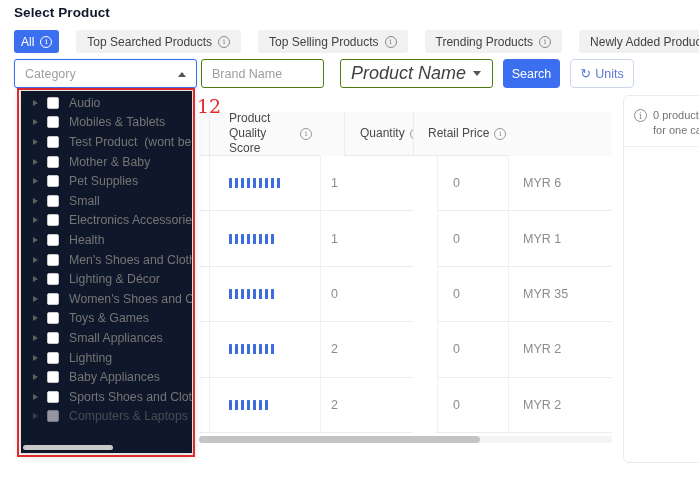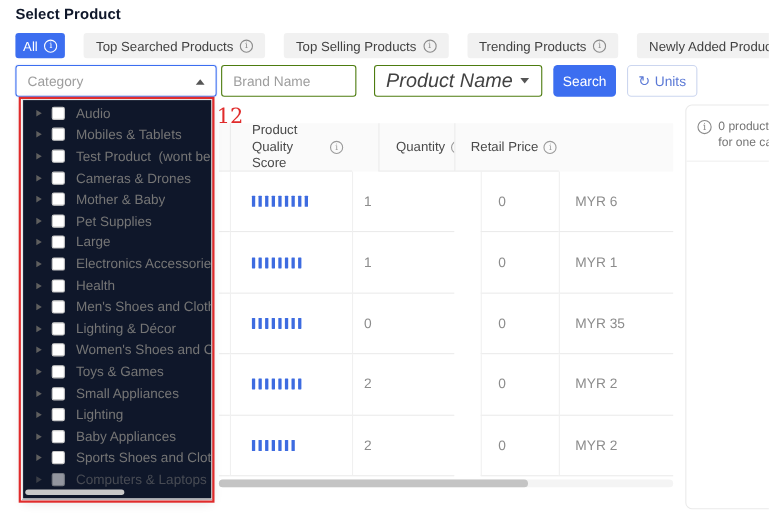--- a/index.html
+++ b/index.html
@@ -299,36 +299,31 @@
           <div class="dlabel">Mobiles &amp; Tablets</div>
         </div>
         <div class="ditem">
           <div class="expand-caret"></div>
           <div class="dcheck"></div>
           <div class="dlabel">Test Product&nbsp;&nbsp;(wont be see</div>
         </div>
         <div class="ditem">
           <div class="expand-caret"></div>
           <div class="dcheck"></div>
-          <div class="dlabel">Cameras &amp; Drones</div>
-        </div>
-        <div class="ditem">
-          <div class="expand-caret"></div>
-          <div class="dcheck"></div>
           <div class="dlabel">Mother &amp; Baby</div>
         </div>
         <div class="ditem">
           <div class="expand-caret"></div>
           <div class="dcheck"></div>
           <div class="dlabel">Pet Supplies</div>
         </div>
         <div class="ditem">
           <div class="expand-caret"></div>
           <div class="dcheck"></div>
-          <div class="dlabel">Large</div>
+          <div class="dlabel">Small</div>
         </div>
         <div class="ditem">
           <div class="expand-caret"></div>
           <div class="dcheck"></div>
           <div class="dlabel">Electronics Accessories</div>
         </div>
         <div class="ditem">
           <div class="expand-caret"></div>
           <div class="dcheck"></div>
           <div class="dlabel">Health</div>

